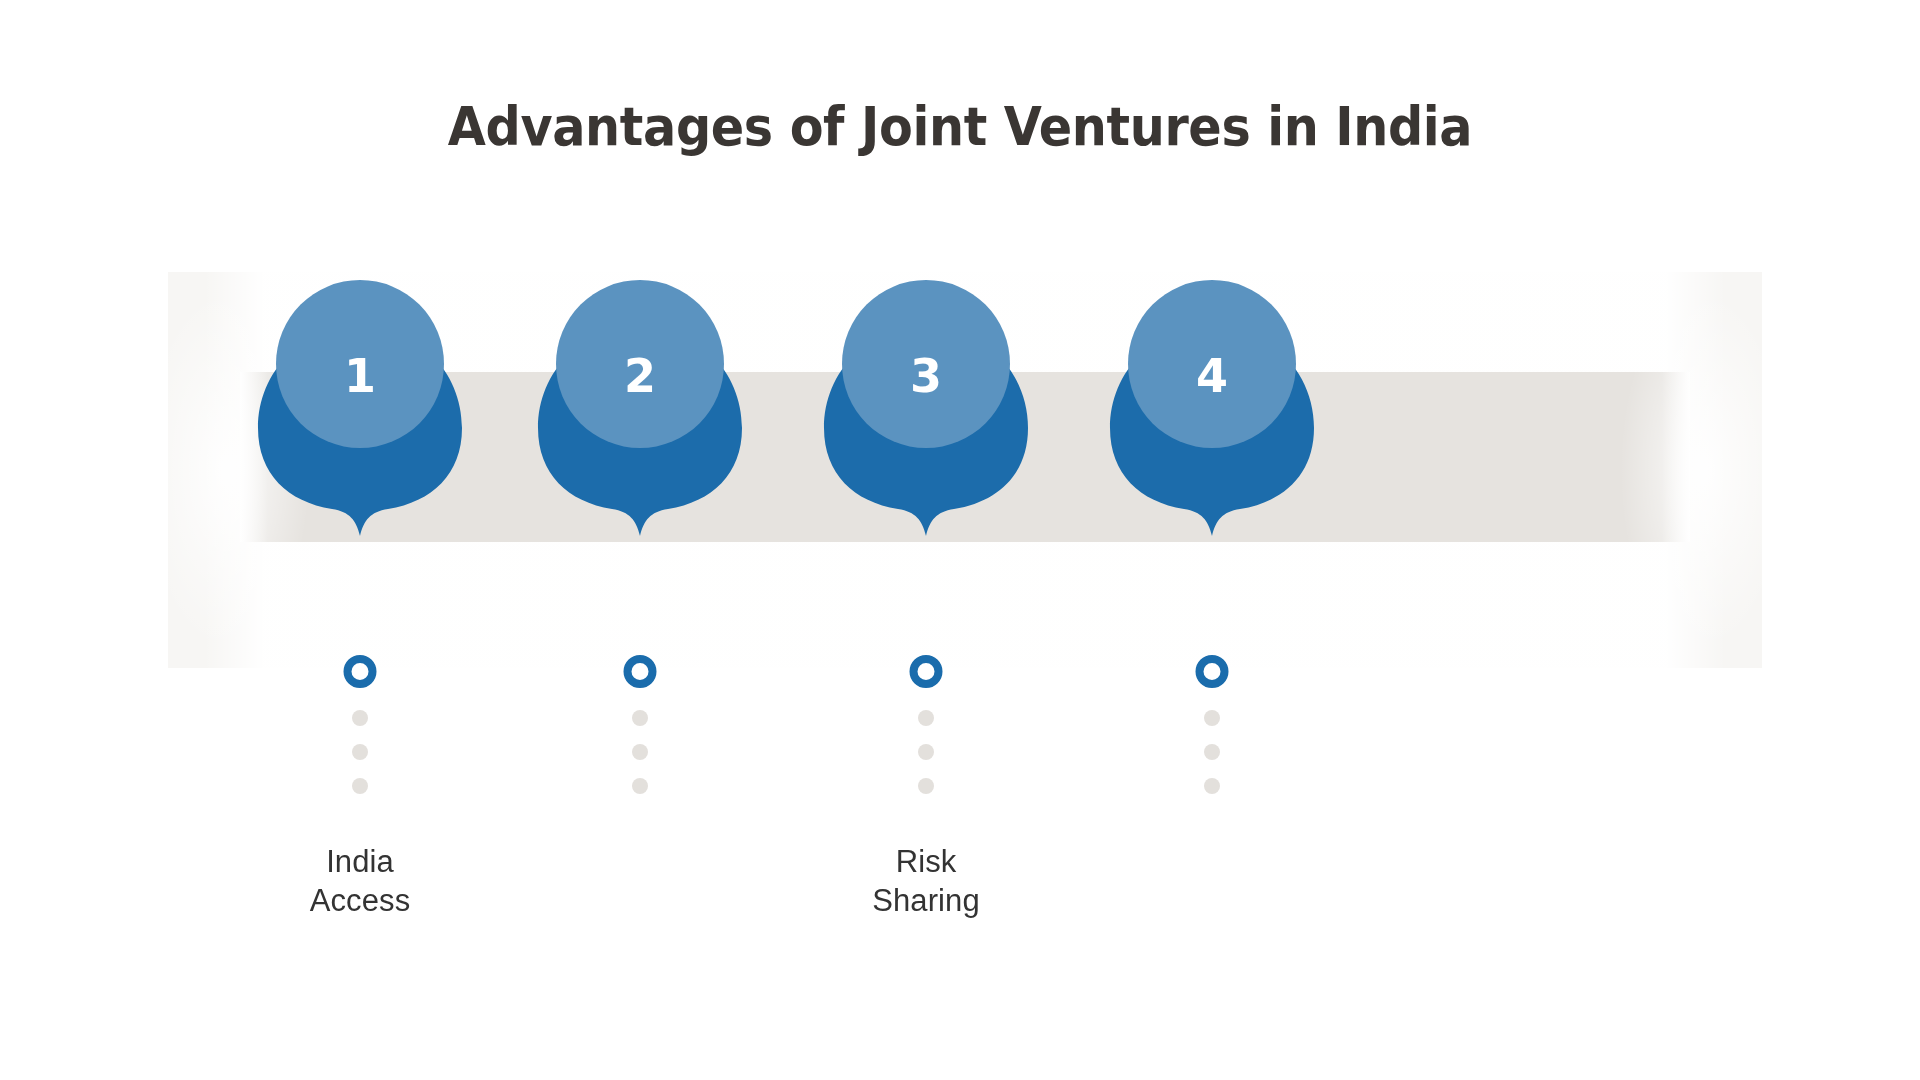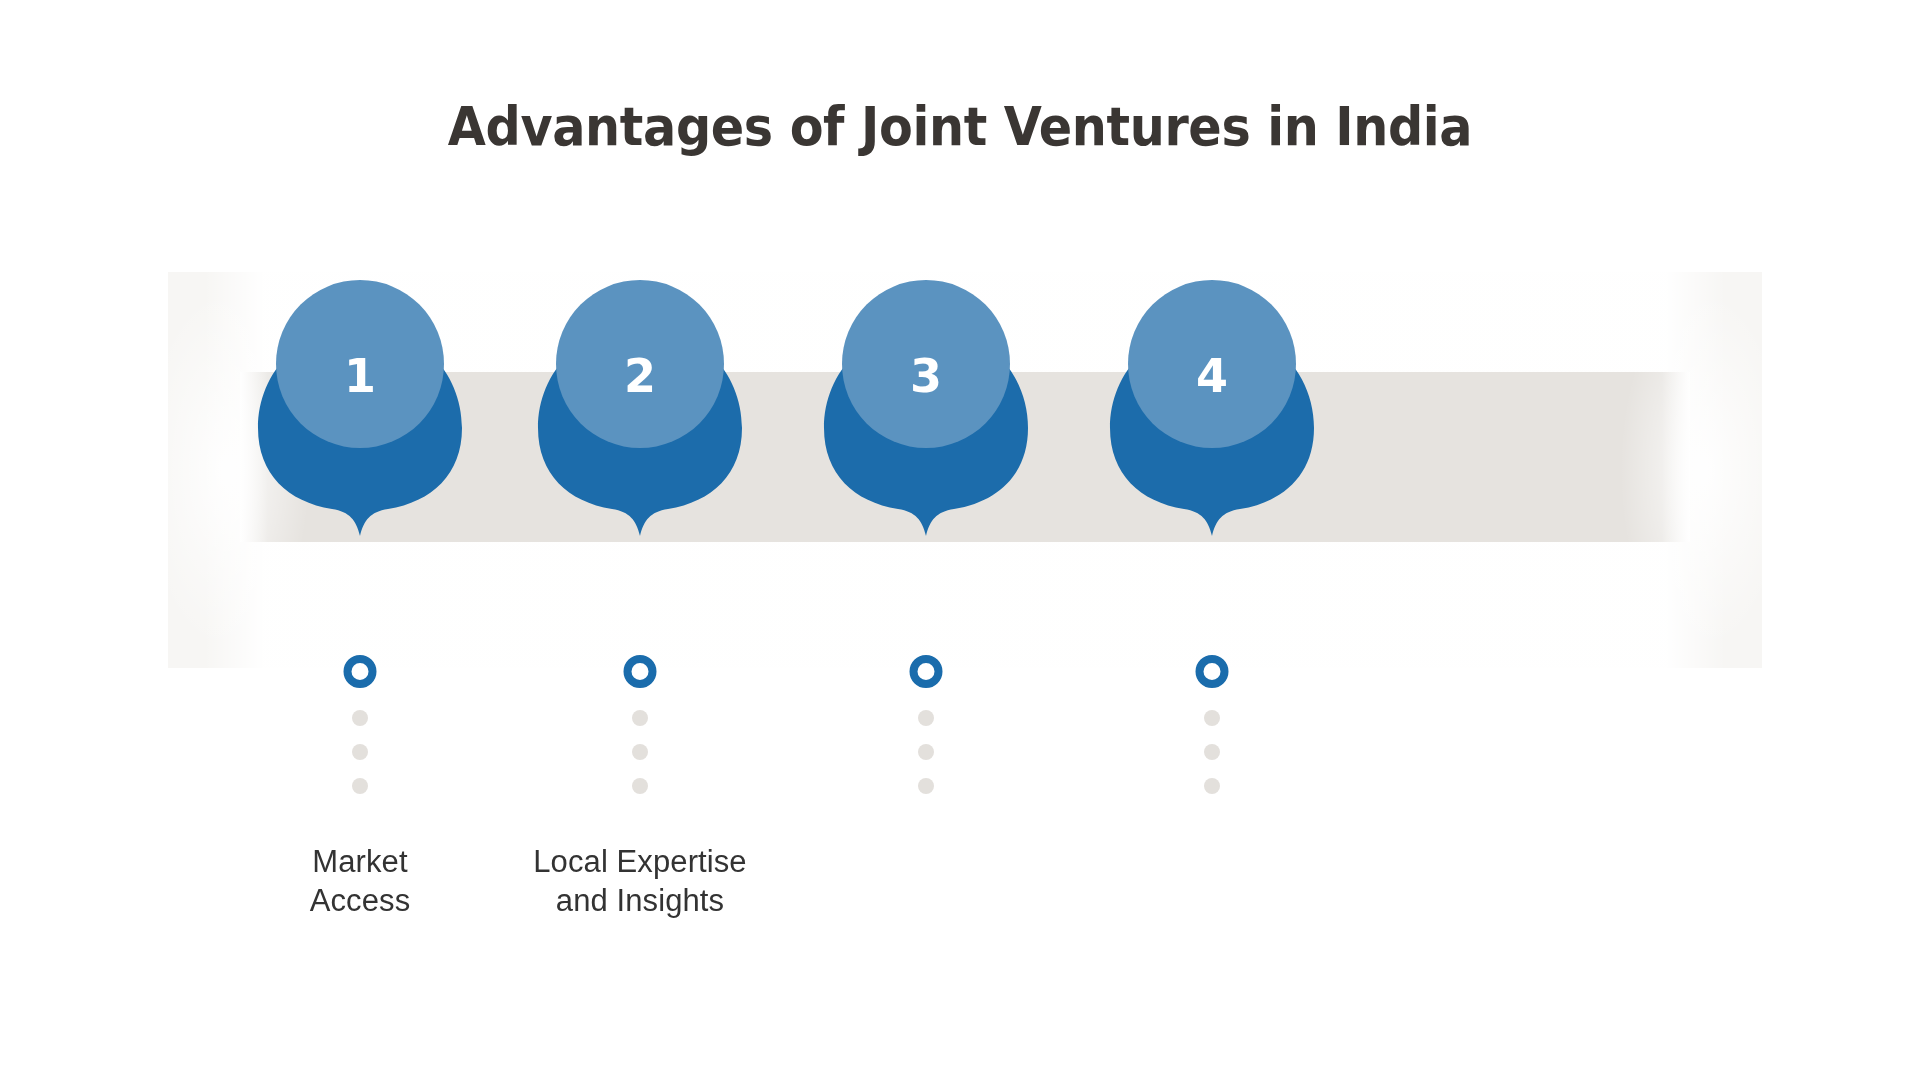--- a/index.html
+++ b/index.html
@@ -176,21 +176,21 @@
           <circle cx="120" cy="66" r="84" fill="#5b93c0"></circle>
         </svg>
         <div class="pin-num">1</div>
       </div>
       <div class="ring"></div>
       <div class="dots">
         <span class="dot"></span>
         <span class="dot"></span>
         <span class="dot"></span>
       </div>
-      <div class="label">Market
+      <div class="label">India
 Access</div>
     </div>
 
     <div class="item" data-idx="1">
       <div class="pin-wrap">
         <svg class="pin-svg" viewBox="0 0 240 260" xmlns="http://www.w3.org/2000/svg" aria-hidden="true">
           <path d="M120 28
                    C 63 28 18 73 18 130
                    C 18 176 48 204 92 211
                    C 110 214 116 222 120 238
@@ -200,22 +200,20 @@
           <circle cx="120" cy="66" r="84" fill="#5b93c0"></circle>
         </svg>
         <div class="pin-num">2</div>
       </div>
       <div class="ring"></div>
       <div class="dots">
         <span class="dot"></span>
         <span class="dot"></span>
         <span class="dot"></span>
       </div>
-      <div class="label">Local Expertise
-and Insights</div>
     </div>
 
     <div class="item" data-idx="2">
       <div class="pin-wrap">
         <svg class="pin-svg" viewBox="0 0 240 260" xmlns="http://www.w3.org/2000/svg" aria-hidden="true">
           <path d="M120 28
                    C 63 28 18 73 18 130
                    C 18 176 48 204 92 211
                    C 110 214 116 222 120 238
                    C 124 222 130 214 148 211
@@ -224,20 +222,22 @@
           <circle cx="120" cy="66" r="84" fill="#5b93c0"></circle>
         </svg>
         <div class="pin-num">3</div>
       </div>
       <div class="ring"></div>
       <div class="dots">
         <span class="dot"></span>
         <span class="dot"></span>
         <span class="dot"></span>
       </div>
+      <div class="label">Risk
+Sharing</div>
     </div>
 
     <div class="item" data-idx="3">
       <div class="pin-wrap">
         <svg class="pin-svg" viewBox="0 0 240 260" xmlns="http://www.w3.org/2000/svg" aria-hidden="true">
           <path d="M120 28
                    C 63 28 18 73 18 130
                    C 18 176 48 204 92 211
                    C 110 214 116 222 120 238
                    C 124 222 130 214 148 211

